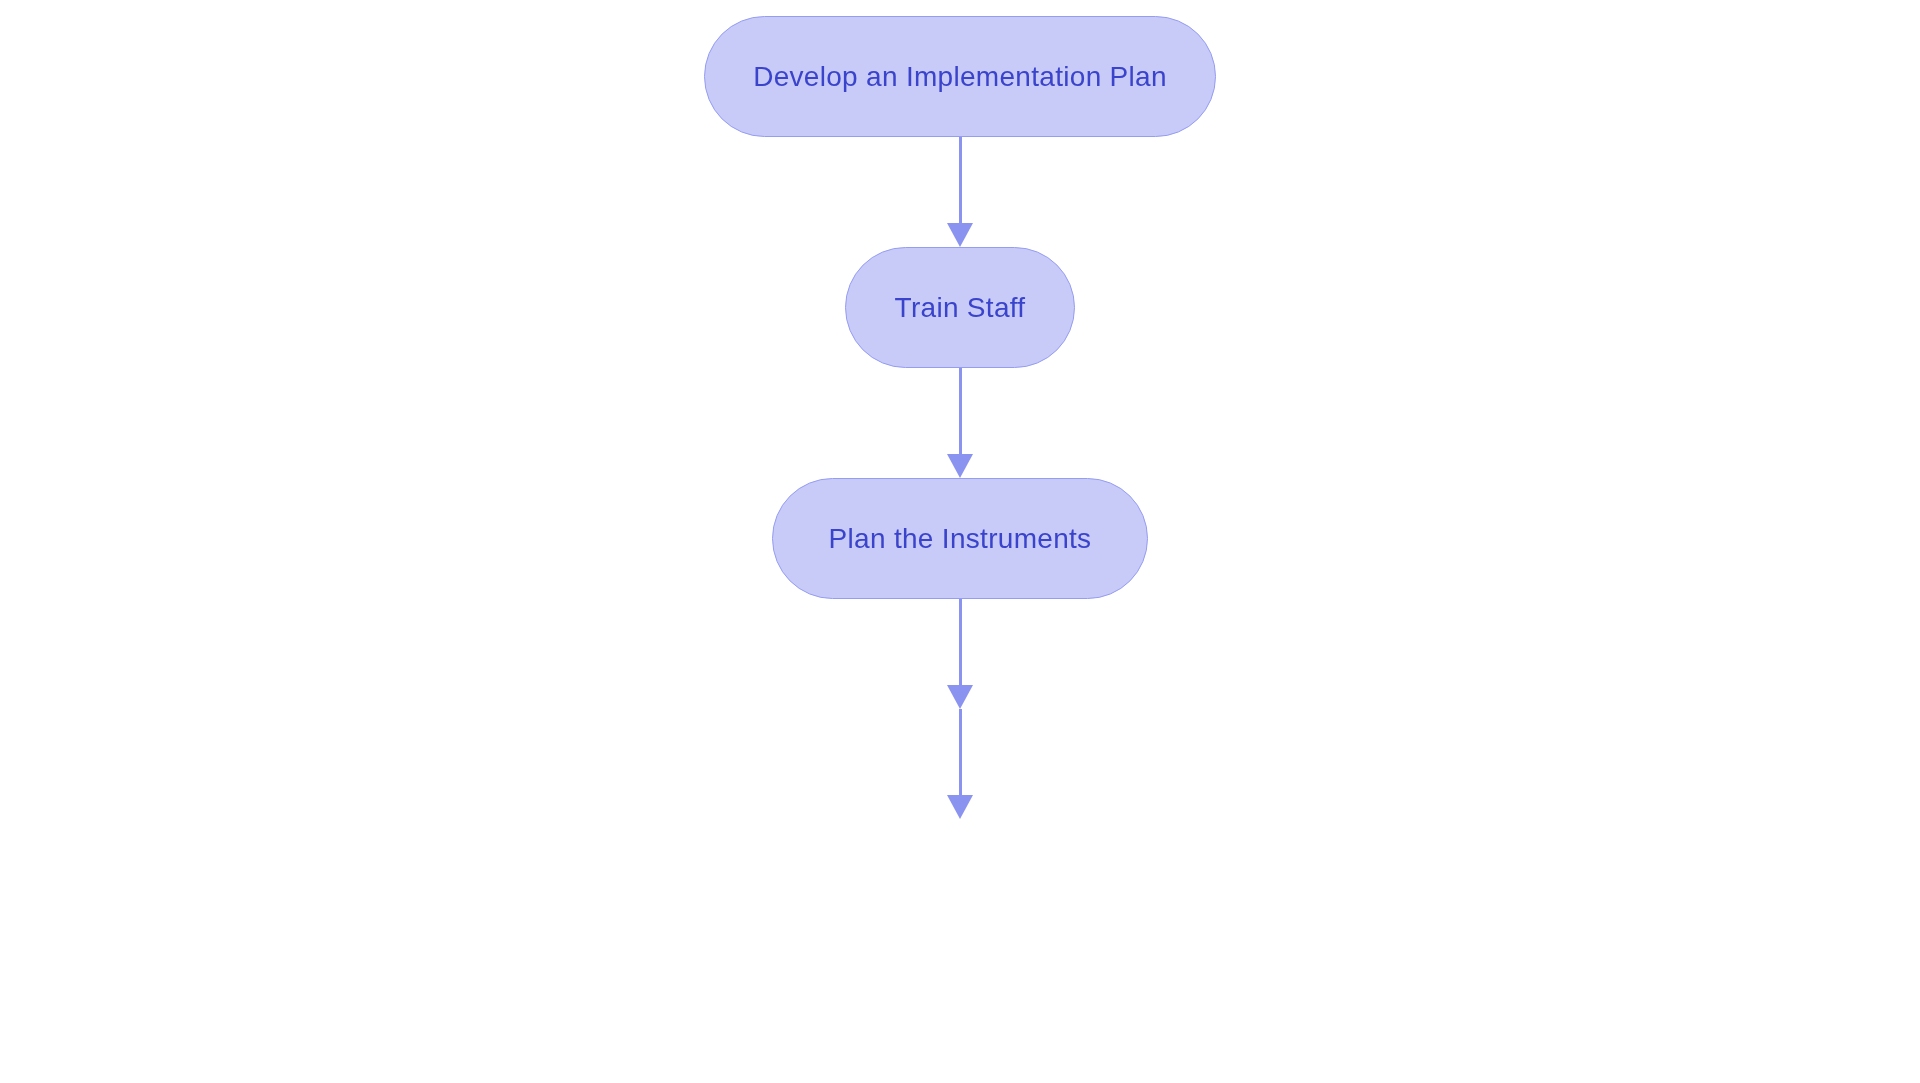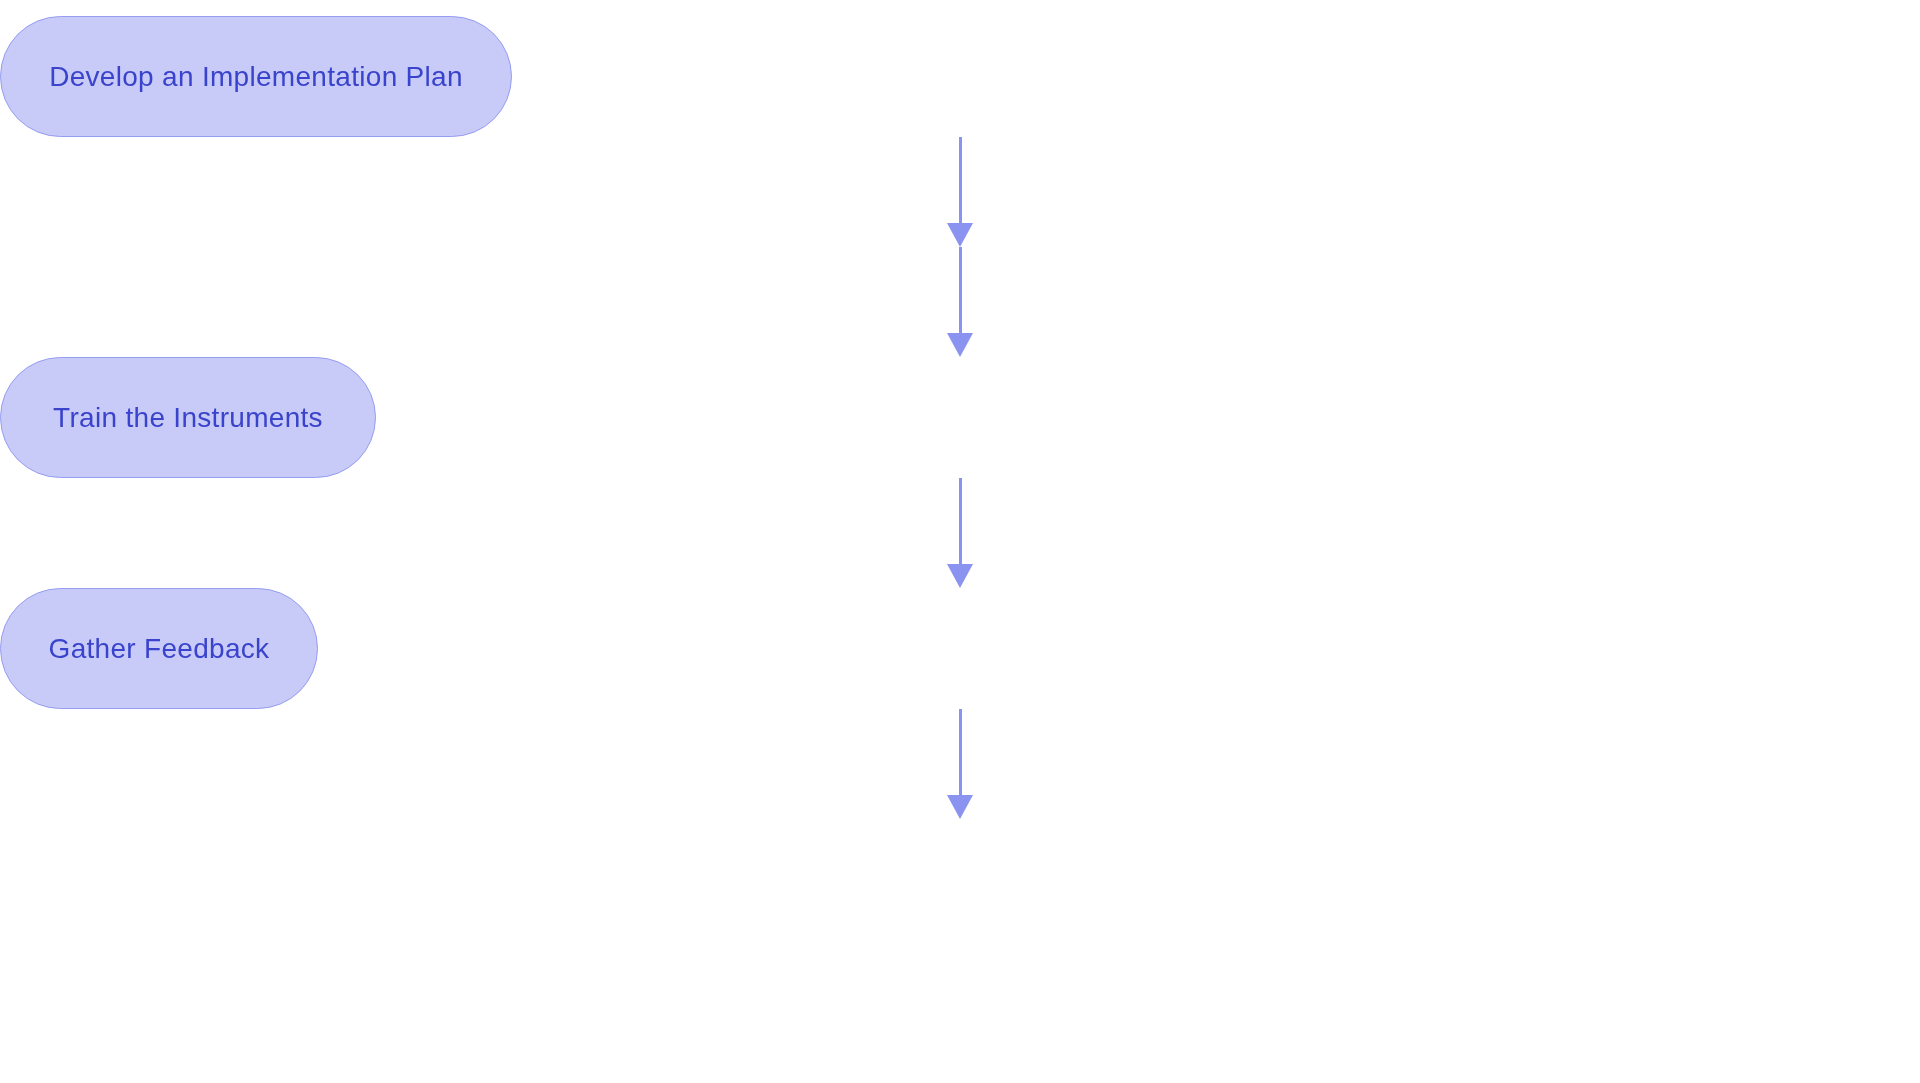--- a/index.html
+++ b/index.html
@@ -15,20 +15,21 @@
     overflow: hidden;
     font-family: "Liberation Sans", sans-serif;
   }
   .flow {
     position: absolute;
     left: 0;
     top: 16px;
     width: 100%;
     display: flex;
     flex-direction: column;
+    align-items: center;
   }
   .node {
     box-sizing: border-box;
     height: 121px;
     border-radius: 60.5px;
     background: var(--node-fill, #c8cbf8);
     border: 1.5px solid var(--node-border, #959df1);
     display: flex;
     align-items: center;
     justify-content: center;
@@ -70,38 +71,38 @@
 
     <div class="node w1">
       <span>Develop an Implementation Plan</span>
     </div>
 
     <div class="connector">
       <div class="line"></div>
       <div class="head"></div>
     </div>
 
+    <div class="node w2">
+      <span>Train Staff</span>
+    </div>
 
     <div class="connector">
       <div class="line"></div>
       <div class="head"></div>
     </div>
 
     <div class="node w3">
-      <span>Train the Instruments</span>
+      <span>Plan the Instruments</span>
     </div>
 
     <div class="connector">
       <div class="line"></div>
       <div class="head"></div>
     </div>
 
-    <div class="node w4">
-      <span>Gather Feedback</span>
-    </div>
 
     <div class="connector">
       <div class="line"></div>
       <div class="head"></div>
     </div>
 
 
   </div>
 </div>
 

